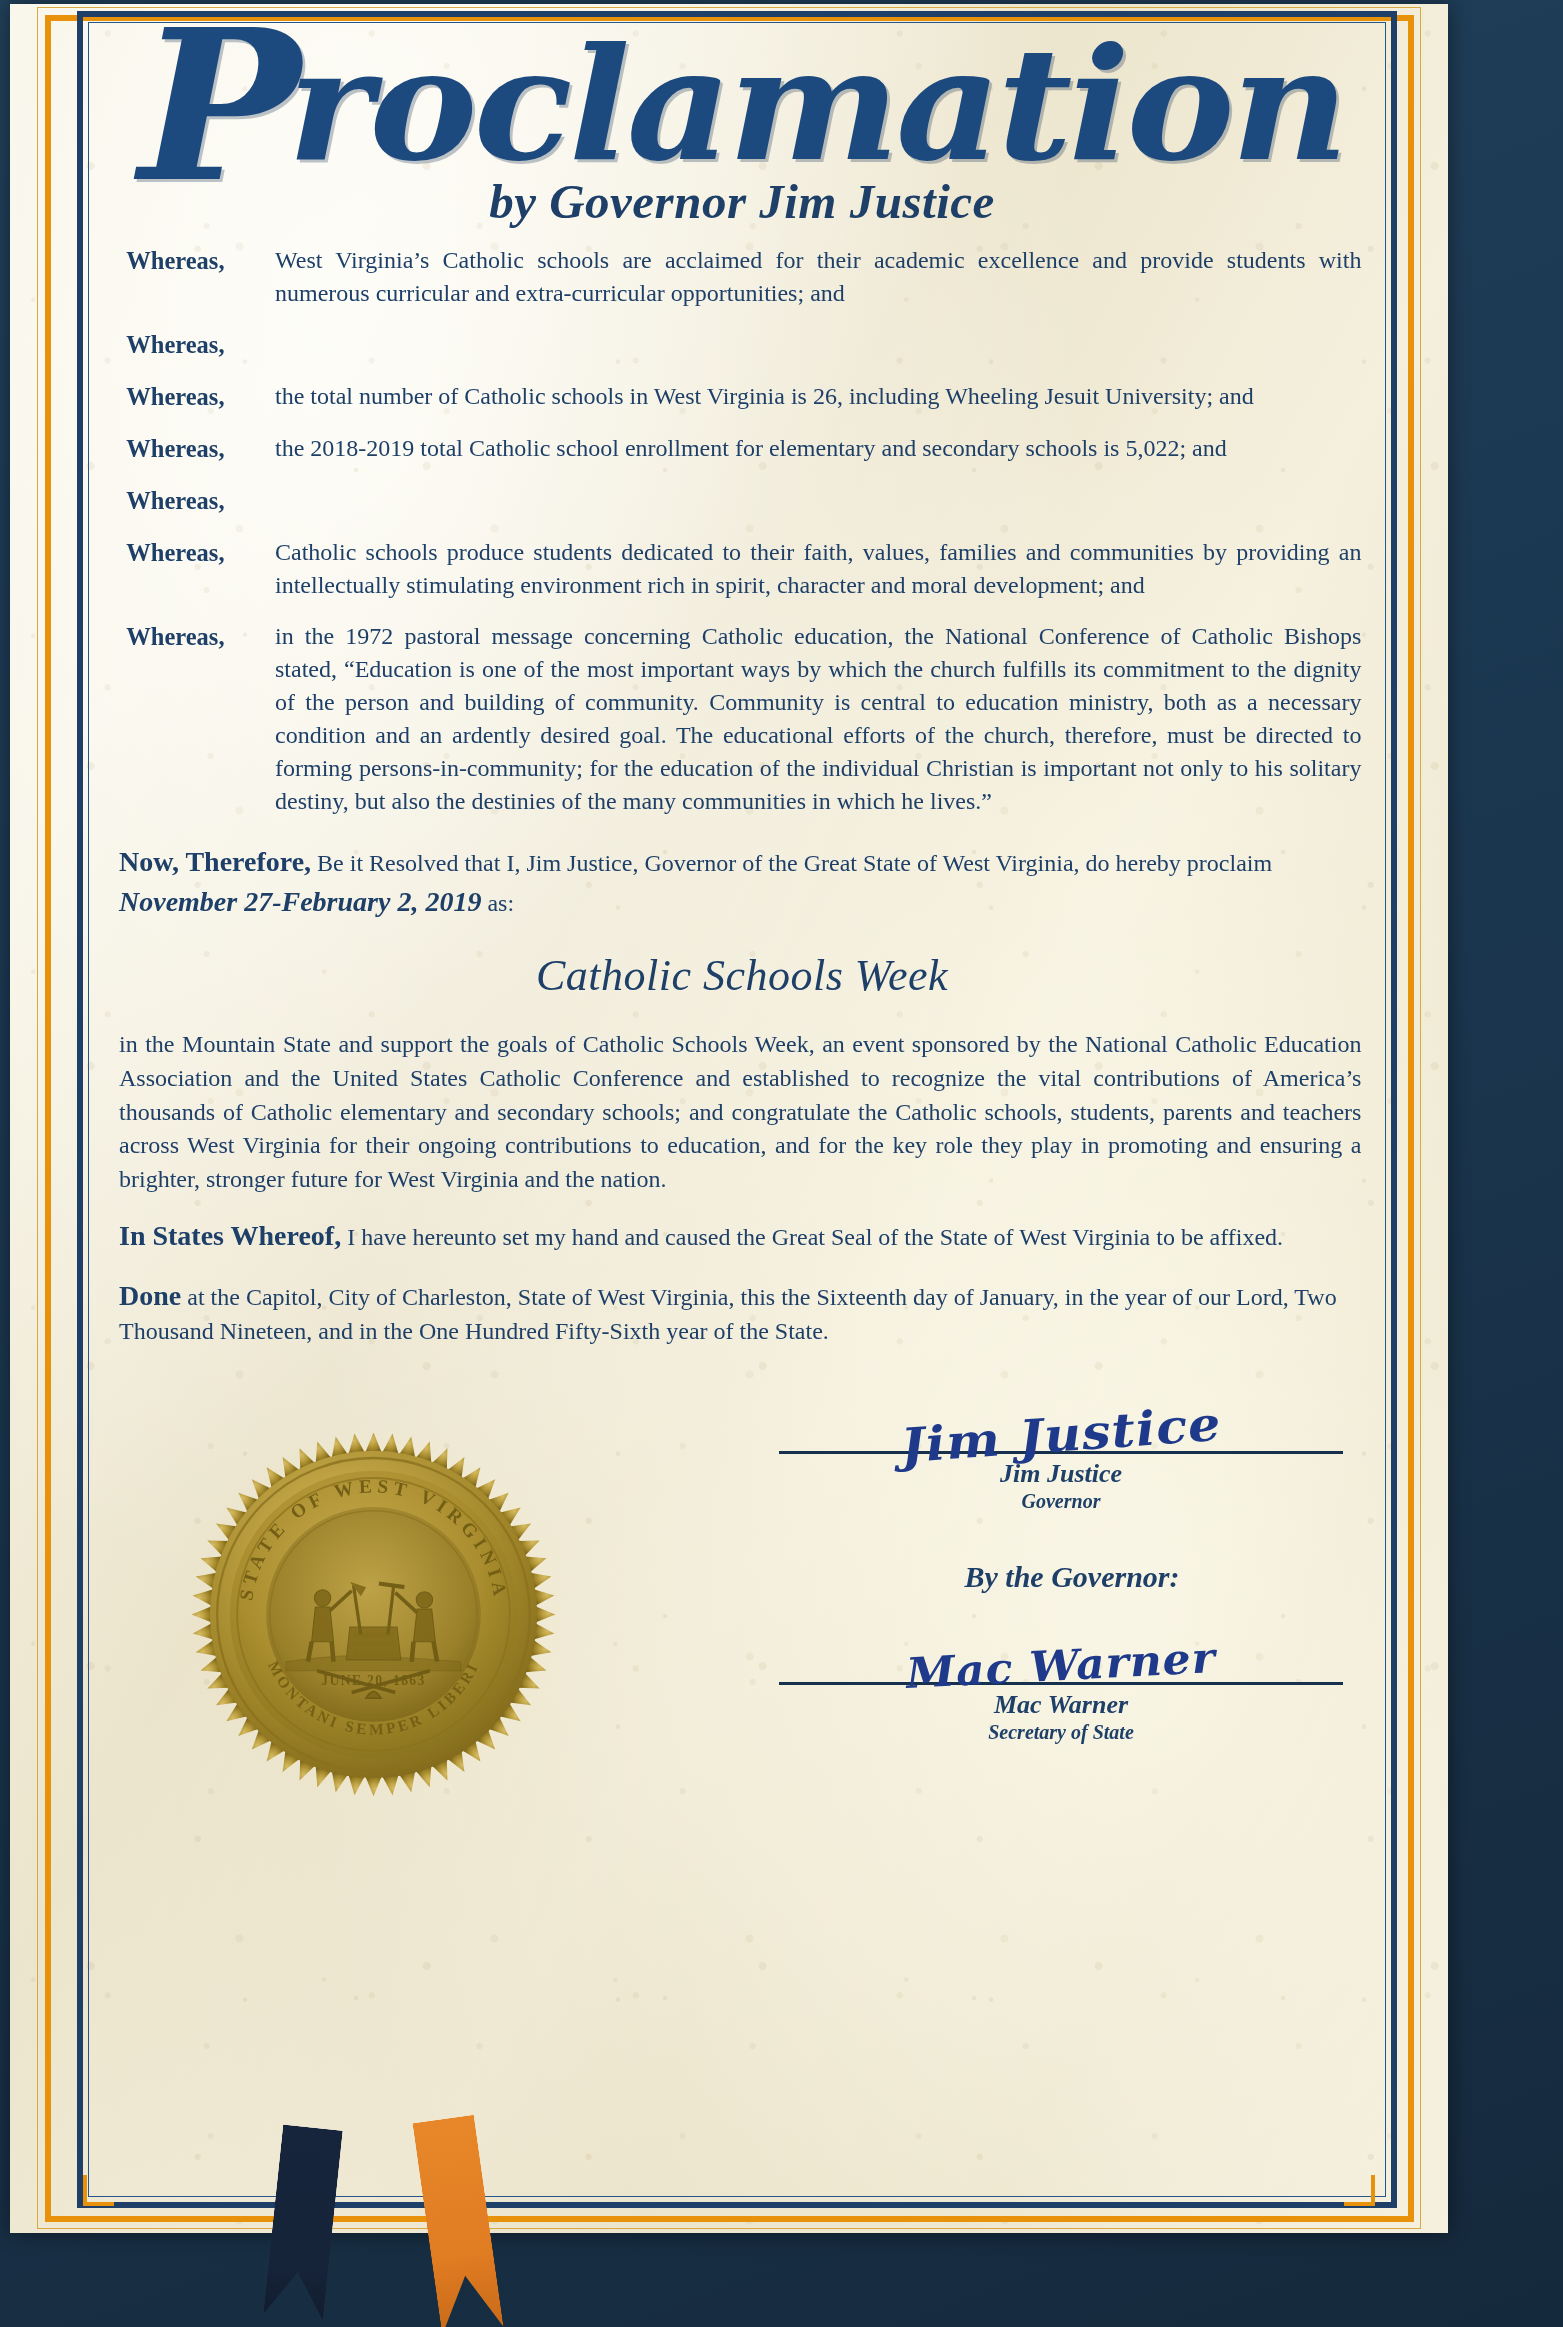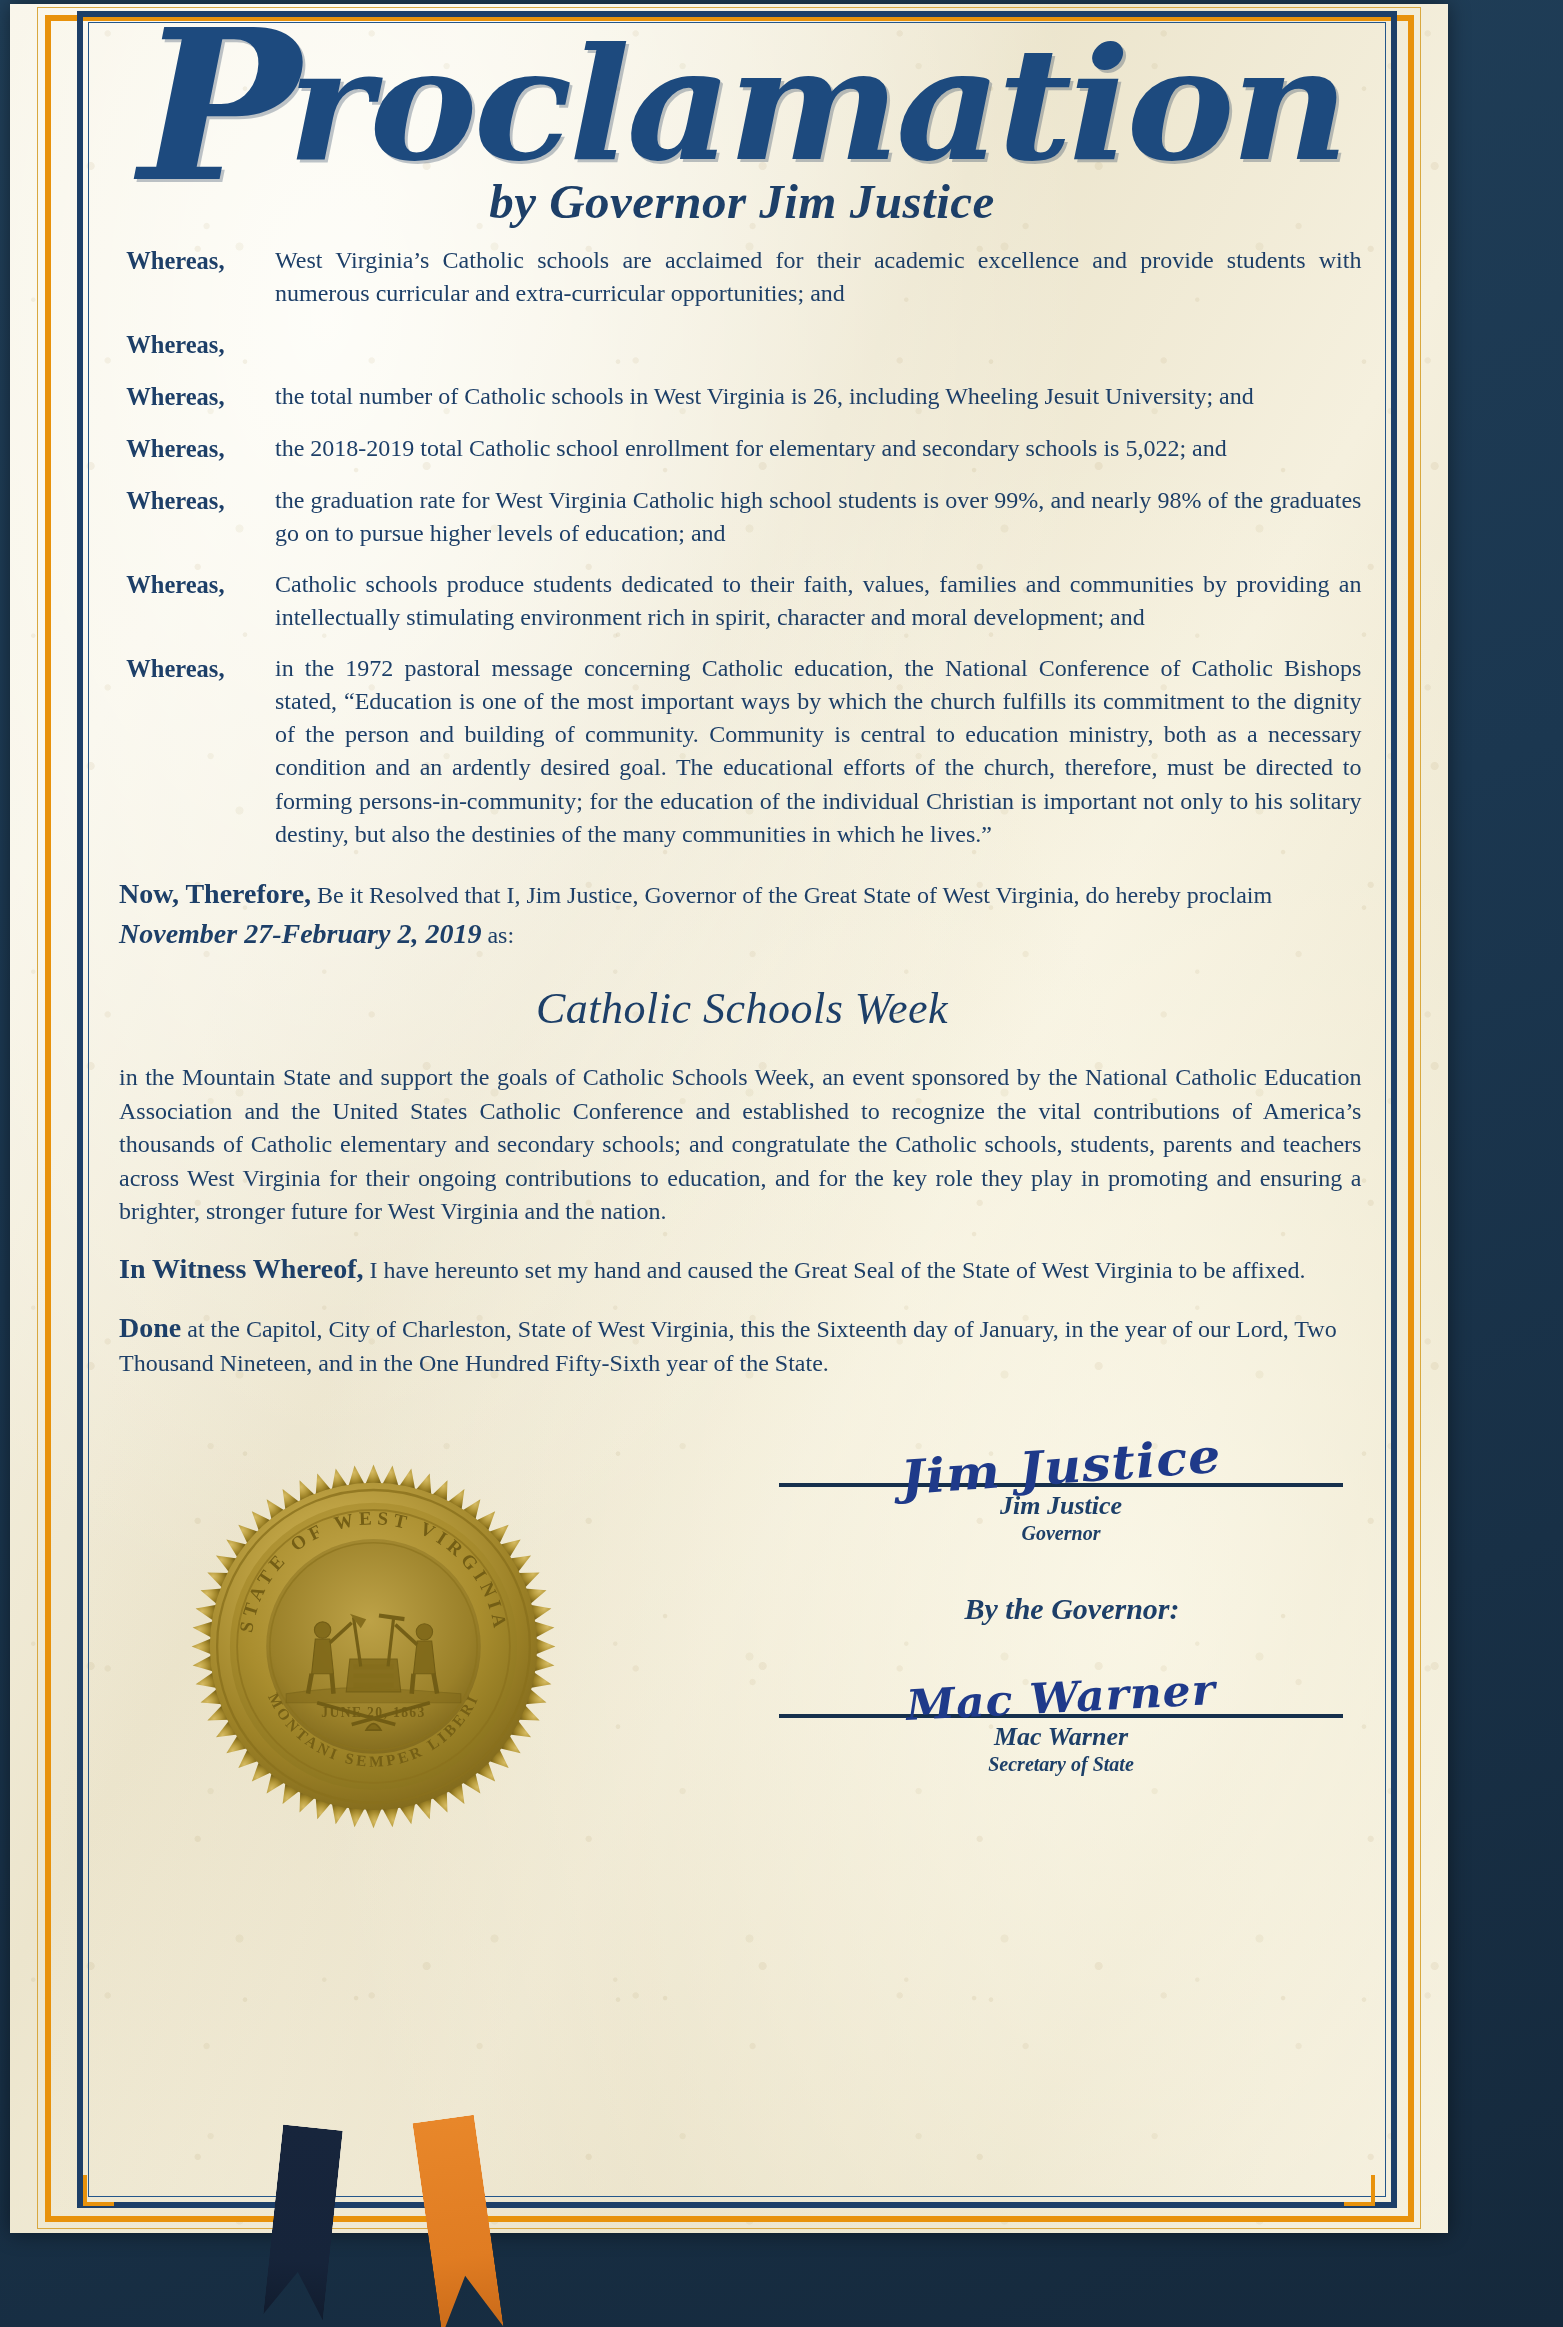--- a/index.html
+++ b/index.html
@@ -339,38 +339,37 @@
       <div class="clause">
         <div class="clause-label">Whereas,</div>
         <div class="clause-body">the total number of Catholic schools in West Virginia is 26, including Wheeling Jesuit University; and</div>
       </div>
       <div class="clause">
         <div class="clause-label">Whereas,</div>
         <div class="clause-body">the 2018-2019 total Catholic school enrollment for elementary and secondary schools is 5,022; and</div>
       </div>
       <div class="clause">
         <div class="clause-label">Whereas,</div>
-        <div class="clause-body">the graduation rate for West Virginia Catholic high school students is over 99%, and nearly 98% of the graduates go on to pursue higher levels of education; and</div>
       </div>
       <div class="clause">
         <div class="clause-label">Whereas,</div>
         <div class="clause-body">Catholic schools produce students dedicated to their faith, values, families and communities by providing an intellectually stimulating environment rich in spirit, character and moral development; and</div>
       </div>
       <div class="clause">
         <div class="clause-label">Whereas,</div>
         <div class="clause-body">in the 1972 pastoral message concerning Catholic education, the National Conference of Catholic Bishops stated, “Education is one of the most important ways by which the church fulfills its commitment to the dignity of the person and building of community.  Community is central to education ministry, both as a necessary condition and an ardently desired goal.  The educational efforts of the church, therefore, must be directed to forming persons-in-community; for the education of the individual Christian is important not only to his solitary destiny, but also the destinies of the many communities in which he lives.”</div>
       </div>
 
       <div id="now-therefore"><span class="lead">Now, Therefore,</span><span> Be it Resolved that I, Jim Justice, Governor of the Great State of West Virginia, do hereby proclaim </span><span class="dateline">November 27-February 2, 2019</span><span> as:</span></div>
 
       <div id="proclaimed-title">Catholic Schools Week</div>
 
       <div class="body-para">in the Mountain State and support the goals of Catholic Schools Week, an event sponsored by the National Catholic Education Association and the United States Catholic Conference and established to recognize the vital contributions of America’s thousands of Catholic elementary and secondary schools; and congratulate the Catholic schools, students, parents and teachers across West Virginia for their ongoing contributions to education, and for the key role they play in promoting and ensuring a brighter, stronger future for West Virginia and the nation.</div>
 
-      <div class="body-para left"><span class="lead">In Witness Whereof,</span><span> I have hereunto set my hand and caused the Great Seal of the State of West Virginia to be affixed.</span></div>
+      <div class="body-para left"><span class="lead">In States Whereof,</span><span> I have hereunto set my hand and caused the Great Seal of the State of West Virginia to be affixed.</span></div>
 
       <div class="body-para left"><span class="lead">Done</span><span> at the Capitol, City of Charleston, State of West Virginia, this the Sixteenth day of January, in the year of our Lord, Two Thousand Nineteen, and in the One Hundred Fifty-Sixth year of the State.</span></div>
 
       <div id="signature-area">
 
         <div id="seal">
           <svg viewBox="0 0 500 430" width="455" height="391" aria-hidden="true">
             <defs>
               <radialGradient id="sealGrad" cx="42%" cy="34%" r="72%">
                 <stop offset="0%" stop-color="#d6bb63"></stop>

